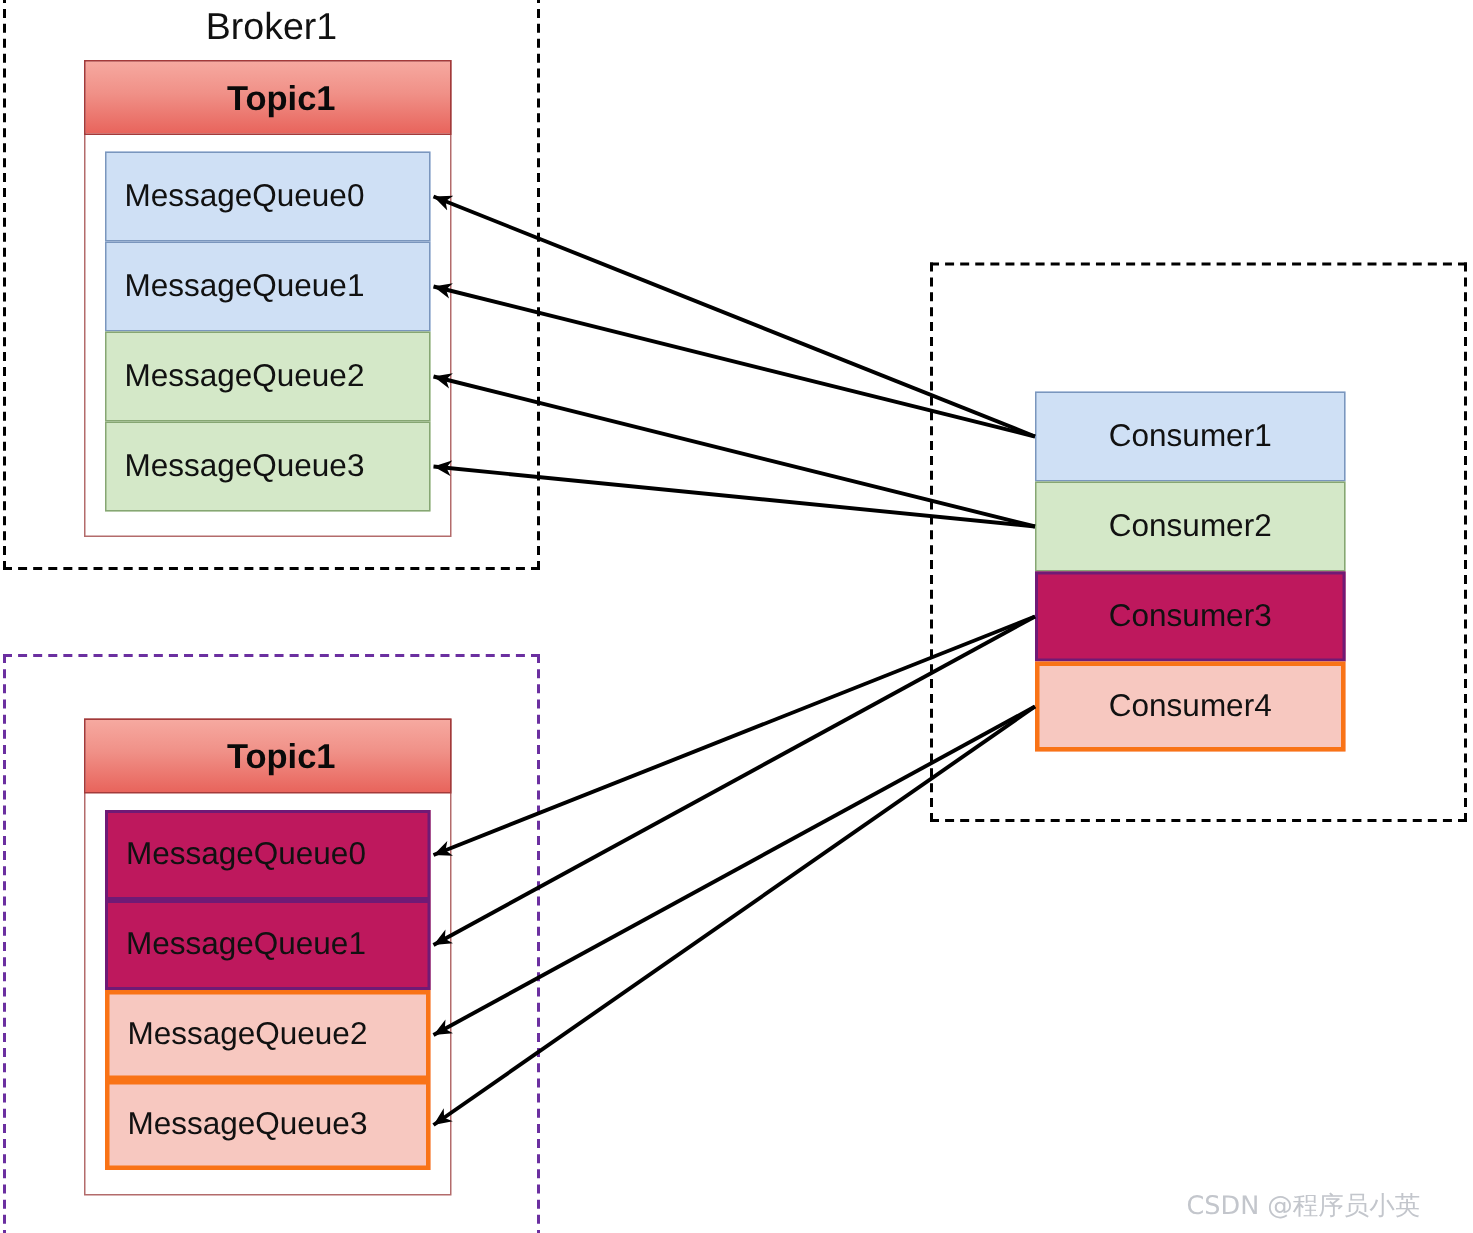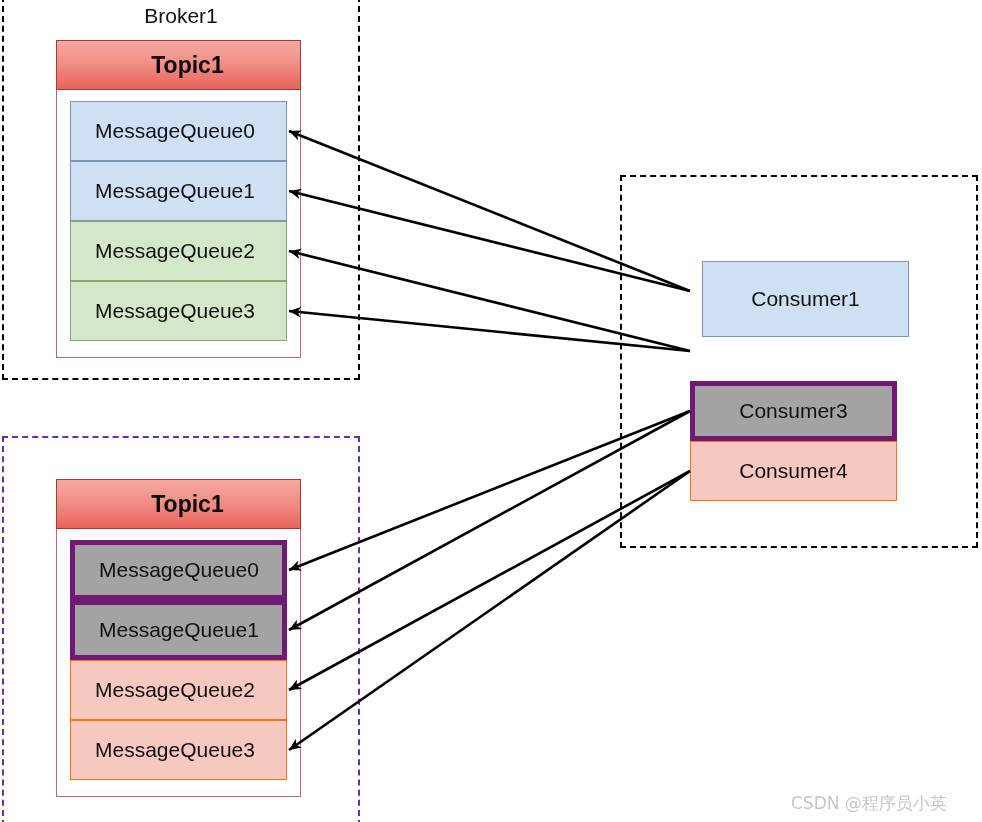--- a/index.html
+++ b/index.html
@@ -23,21 +23,21 @@
     background: transparent;
   }
   .dashed-box.violet {
     border-color: #6b2fa0;
   }
   .group-title {
     position: absolute;
     left: 0;
     right: 0;
     text-align: center;
-    font-size: 21px;
+    font-size: 25px;
     color: #111111;
     white-space: nowrap;
   }
   
   .topic-panel {
     position: absolute;
     box-sizing: border-box;
     border: 1.5px solid #b36b6b;
     background: #ffffff;
   }
@@ -59,30 +59,30 @@
     position: absolute;
     box-sizing: border-box;
   }
   .cell {
     position: absolute;
     box-sizing: border-box;
     display: flex;
     align-items: center;
     font-size: 21px;
     color: #111111;
-    padding-left: 24px;
+    padding-left: 12px;
   }
   .cell.center {
     justify-content: center;
     padding-left: 0;
   }
   .c-blue   { background: #cfe0f5; border: 1px solid #7a96bd; }
   .c-green  { background: #d4e8c8; border: 1px solid #86a673; }
-  .c-purple { background: #a3a3a3; border: 5px solid #701a75; }
-  .c-pink   { background: #f7c8c0; border: 1px solid #f97316; }
+  .c-purple { background: #be185d; border: 2px solid #701a75; }
+  .c-pink   { background: #f7c8c0; border: 3px solid #f97316; }
   
   #arrows {
     position: absolute;
     left: 0;
     top: 0;
     width: 982px;
     height: 822px;
     pointer-events: none;
   }
   
@@ -120,21 +120,22 @@
   <div class="stack" style="left:70px; top:540px; width:217px; height:240px;">
     <div class="cell c-purple" style="left:0; top:0px;   width:217px; height:60px;">MessageQueue0</div>
     <div class="cell c-purple" style="left:0; top:60px;  width:217px; height:60px;">MessageQueue1</div>
     <div class="cell c-pink" style="left:0; top:120px; width:217px; height:60px;">MessageQueue2</div>
     <div class="cell c-pink" style="left:0; top:180px; width:217px; height:60px;">MessageQueue3</div>
   </div>
 
   <div class="dashed-box" style="left:620px; top:175px; width:358px; height:373px;"></div>
 
   <div class="stack" style="left:690px; top:261px; width:207px; height:240px;">
-    <div class="cell center c-blue" style="left:12px; top:0px;   width:207px; height:76px;">Consumer1</div>
+    <div class="cell center c-blue" style="left:0; top:0px;   width:207px; height:60px;">Consumer1</div>
+    <div class="cell center c-green" style="left:0; top:60px;  width:207px; height:60px;">Consumer2</div>
     <div class="cell center c-purple" style="left:0; top:120px; width:207px; height:60px;">Consumer3</div>
     <div class="cell center c-pink" style="left:0; top:180px; width:207px; height:60px;">Consumer4</div>
   </div>
 
   <svg id="arrows" viewBox="0 0 982 822" xmlns="http://www.w3.org/2000/svg">
     <defs>
       <marker id="ah" markerWidth="13" markerHeight="11" refX="12" refY="5.5" orient="auto" markerUnits="userSpaceOnUse">
         <path d="M12,5.5 L0,0.2 L3.4,5.5 L0,10.8 Z" fill="#000000"></path>
       </marker>
     </defs>

